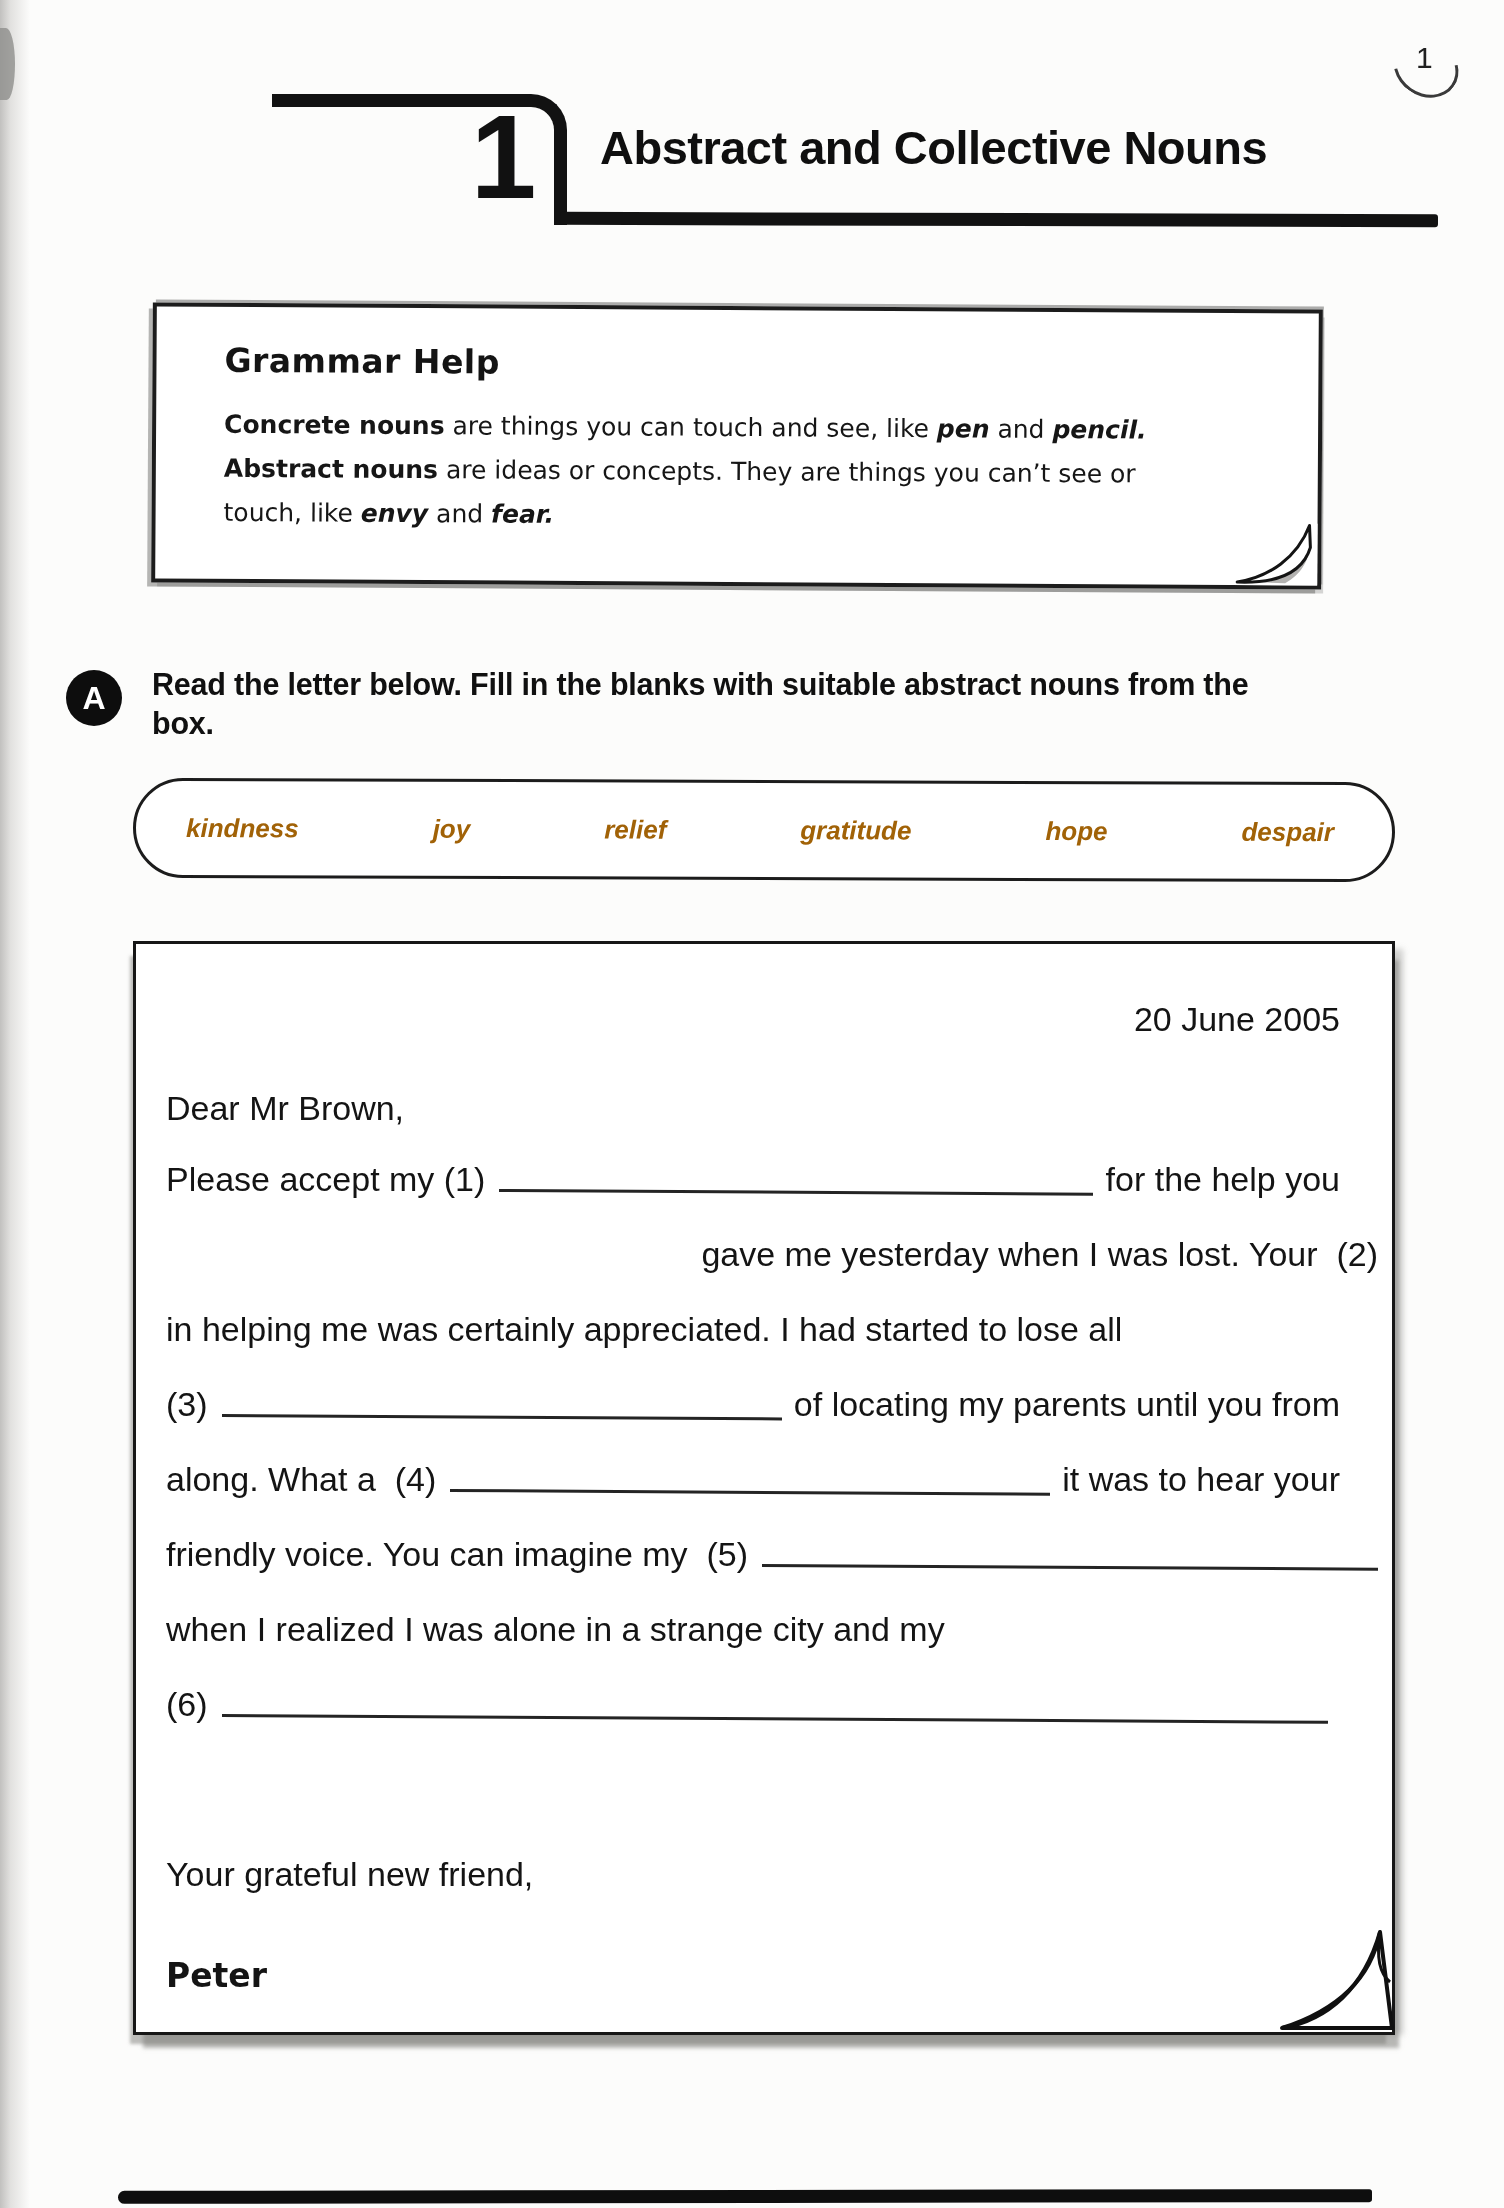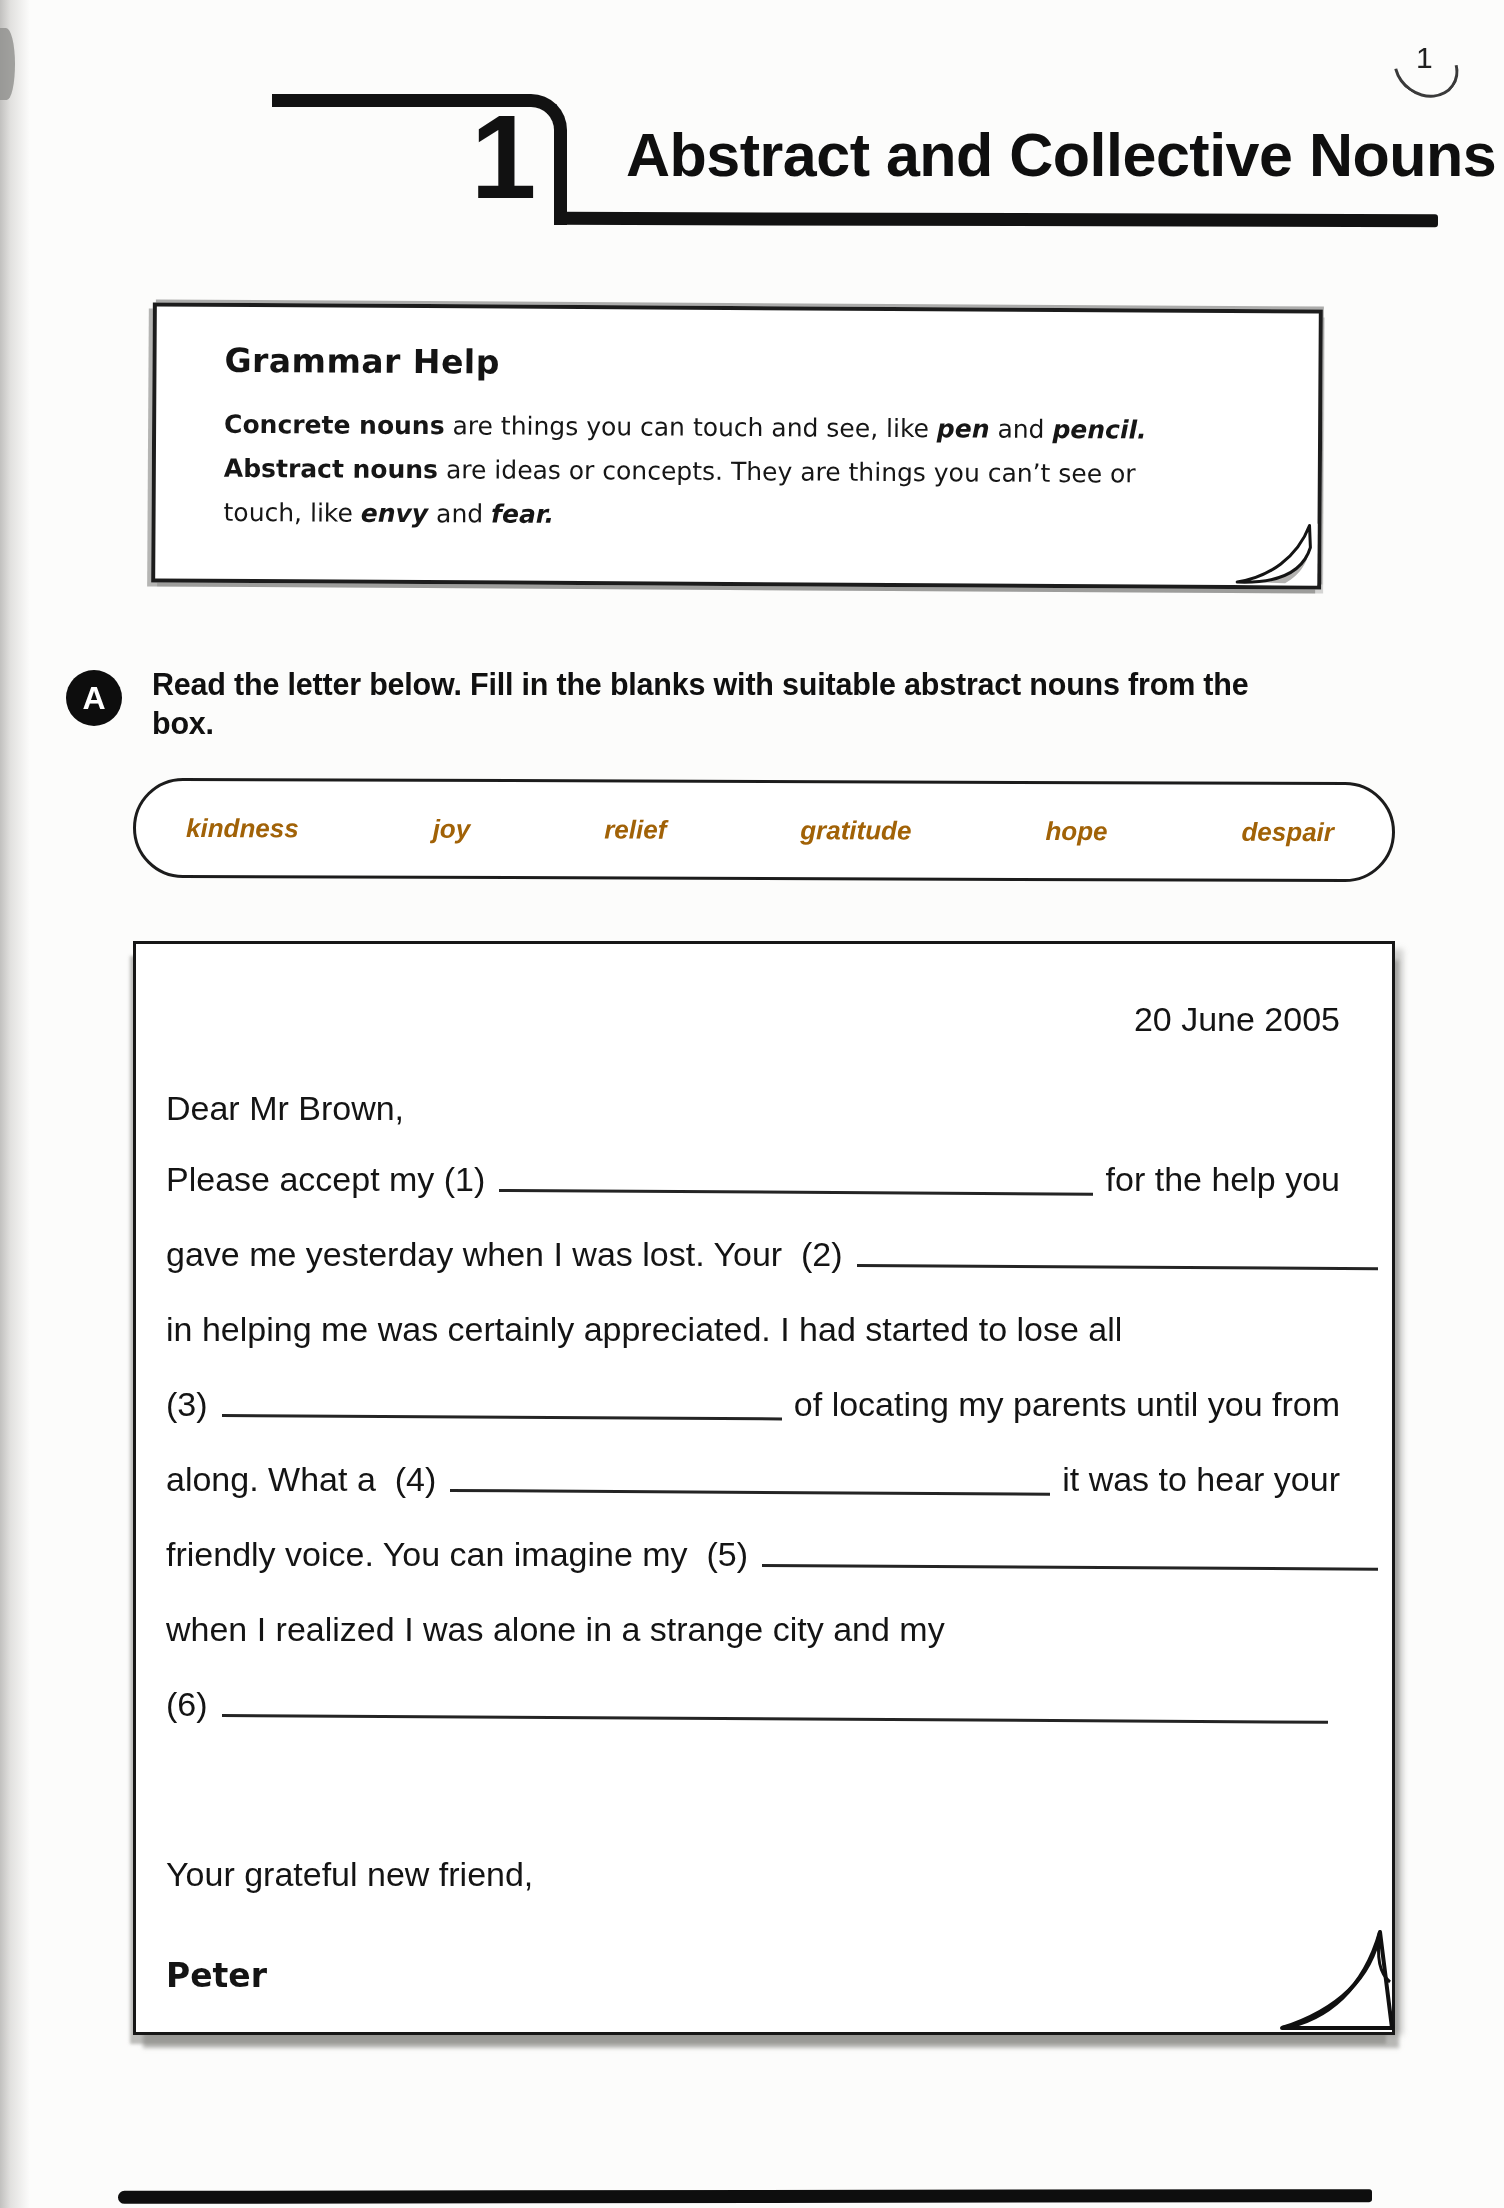--- a/index.html
+++ b/index.html
@@ -18,21 +18,21 @@
   
   .pagenum{position:absolute;right:44px;top:38px;width:68px;height:58px;}
   .pagenum .ring{position:absolute;inset:0;border:3px solid #3a3a3a;border-radius:50%;
     border-left-color:transparent;border-top-color:transparent;transform:rotate(35deg);}
   .pagenum .num{position:absolute;top:3px;left:24px;font-size:30px;font-weight:500;color:#202020;}
   
   .chapter-bracket{position:absolute;left:272px;top:94px;width:282px;height:118px;
     border-top:13px solid #121212;border-right:13px solid #121212;border-top-right-radius:36px;}
   .chapter-number{position:absolute;left:455px;top:98px;width:92px;text-align:center;
     font-size:118px;line-height:1;font-weight:800;letter-spacing:-5px;color:#111;}
-  .chapter-title{position:absolute;left:626px;top:120px;font-size:61px;font-weight:800;
+  .chapter-title{position:absolute;left:600px;top:120px;font-size:47px;font-weight:800;
     letter-spacing:-0.5px;color:#0f0f0f;white-space:nowrap;}
   .title-bar{position:absolute;left:560px;top:213px;width:878px;height:13px;background:#121212;
     border-radius:3px;transform:rotate(0.15deg);}
   
   .grammar-box{position:absolute;left:152px;top:306px;width:1170px;height:280px;background:#ffffff;
     border:4px solid #1c1c1c;box-sizing:border-box;transform:rotate(0.35deg);
     box-shadow:-5px 5px 0 -1px rgba(75,75,73,.4), 2px -4px 0 -1px rgba(75,75,73,.45), 4px 6px 0 -2px rgba(120,120,118,.3);}
   .grammar-heading{position:absolute;left:68px;top:34px;font-family:"DejaVu Sans",sans-serif;
     font-size:33px;font-weight:700;letter-spacing:.5px;color:#141414;}
   .grammar-text{position:absolute;left:68px;top:96px;width:1060px;font-family:"DejaVu Sans",sans-serif;
@@ -128,21 +128,21 @@
     <div class="lrow" style="top:144px;">
       <span>Dear Mr Brown,</span>
     </div>
 
     <div class="lrow" style="top:215px;text-align:right;">
       <span>Please accept my (1)</span>
       <span class="blank"></span>
       <span>for the help you</span>
     </div>
 
-    <div class="lrow to-edge" style="top:290px;">
+    <div class="lrow to-edge" style="top:290px;flex-direction:column;">
       <span>gave me yesterday when I was lost. Your  (2)</span>
       <span class="blank last"></span>
     </div>
 
     <div class="lrow" style="top:365px;">
       <span>in helping me was certainly appreciated. I had started to lose all</span>
     </div>
 
     <div class="lrow" style="top:440px;">
       <span>(3)</span>

